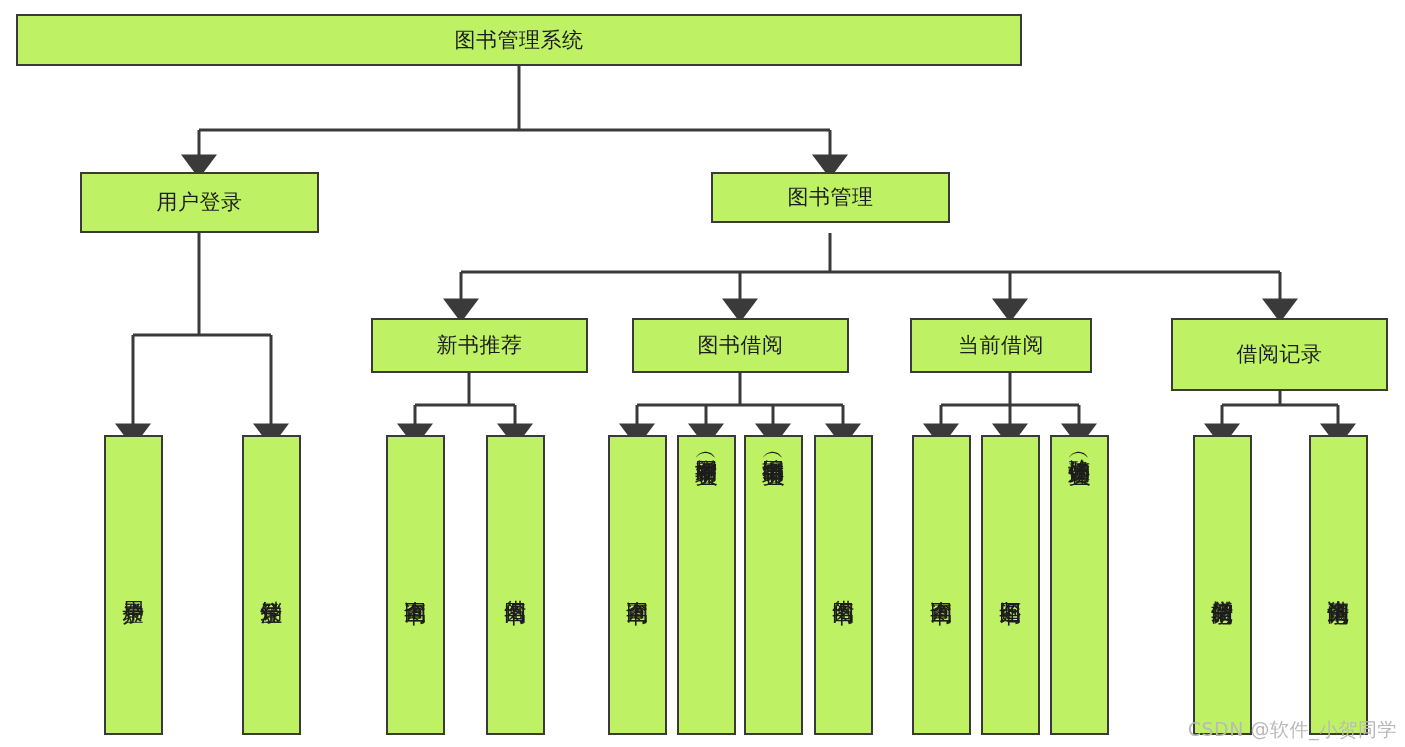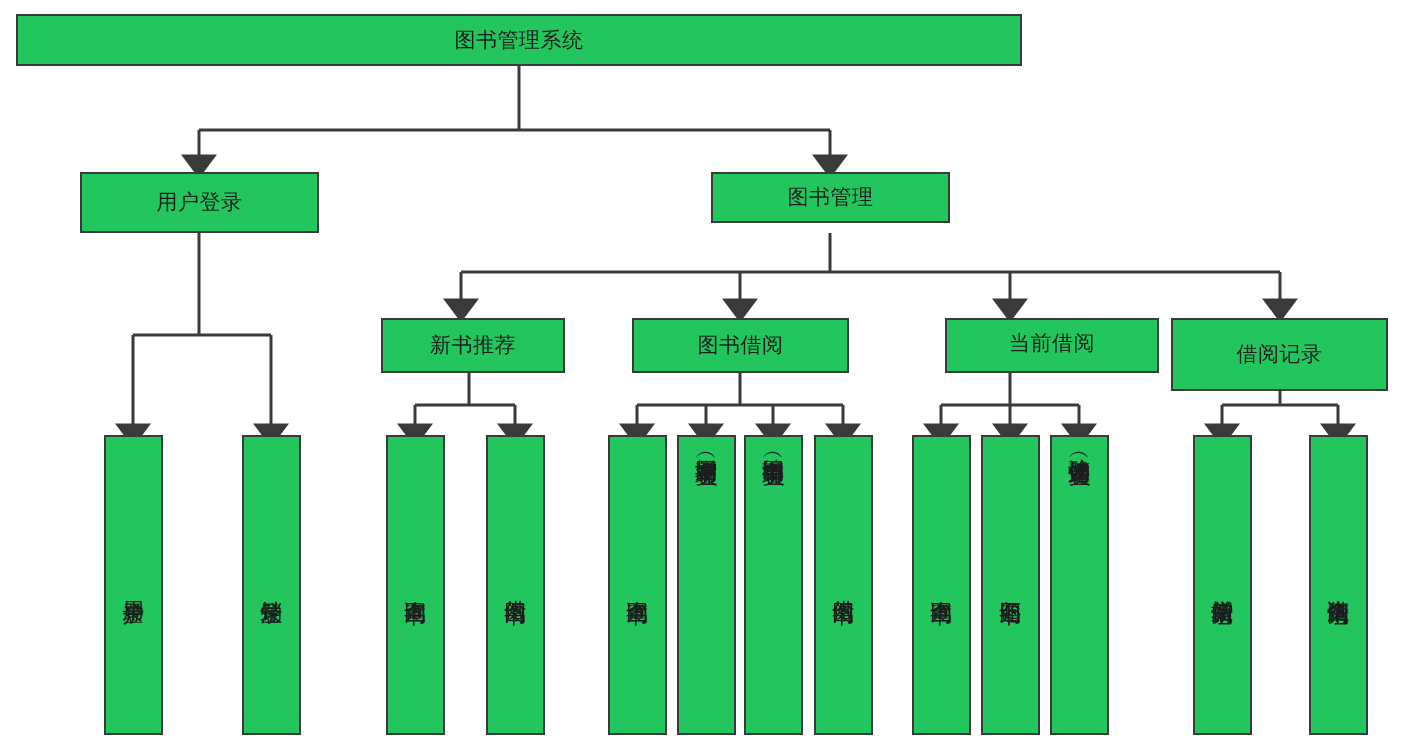--- a/index.html
+++ b/index.html
@@ -20,21 +20,21 @@
     position:absolute;
     left:0; top:0;
     width:1405px;
     height:747px;
     pointer-events:none;
   }
   .node{
     position:absolute;
     box-sizing:border-box;
     border:2px solid #3a3a3a;
-    background:#22c55e;
+    background:#bef264;
     display:flex;
     align-items:center;
     justify-content:center;
     z-index:2;
   }
   .node .label{
     font-size:21px;
     line-height:1.25;
     letter-spacing:0.5px;
     color:#1d1d1d;
@@ -127,29 +127,29 @@
   </div>
 
   <div class="node" style="left:80px; top:172px; width:239px; height:61px;">
     <span class="label">用户登录</span>
   </div>
 
   <div class="node" style="left:711px; top:172px; width:239px; height:51px;">
     <span class="label">图书管理</span>
   </div>
 
-  <div class="node" style="left:381px; top:318px; width:184px; height:55px;">
+  <div class="node" style="left:371px; top:318px; width:217px; height:55px;">
     <span class="label">新书推荐</span>
   </div>
 
   <div class="node" style="left:632px; top:318px; width:217px; height:55px;">
     <span class="label">图书借阅</span>
   </div>
 
-  <div class="node" style="left:945px; top:318px; width:214px; height:55px;font-family:Liberation Mono, monospace;">
+  <div class="node" style="left:910px; top:318px; width:182px; height:55px;">
     <span class="label">当前借阅</span>
   </div>
 
   <div class="node" style="left:1171px; top:318px; width:217px; height:73px;">
     <span class="label">借阅记录</span>
   </div>
 
   <div class="node vertical center" style="left:104px; top:435px; width:59px; height:300px; align-items:center; padding-top:0;">
     <span class="label">用户登录</span>
   </div>
@@ -195,14 +195,15 @@
   </div>
 
   <div class="node vertical center" style="left:1193px; top:435px; width:59px; height:300px; align-items:center; padding-top:0;">
     <span class="label">新增借阅记录</span>
   </div>
 
   <div class="node vertical center" style="left:1309px; top:435px; width:59px; height:300px; align-items:center; padding-top:0;">
     <span class="label">查询借阅记录</span>
   </div>
 
+  <div class="watermark">CSDN @软件_小贺同学</div>
 
 </div>
 
 </body></html>

